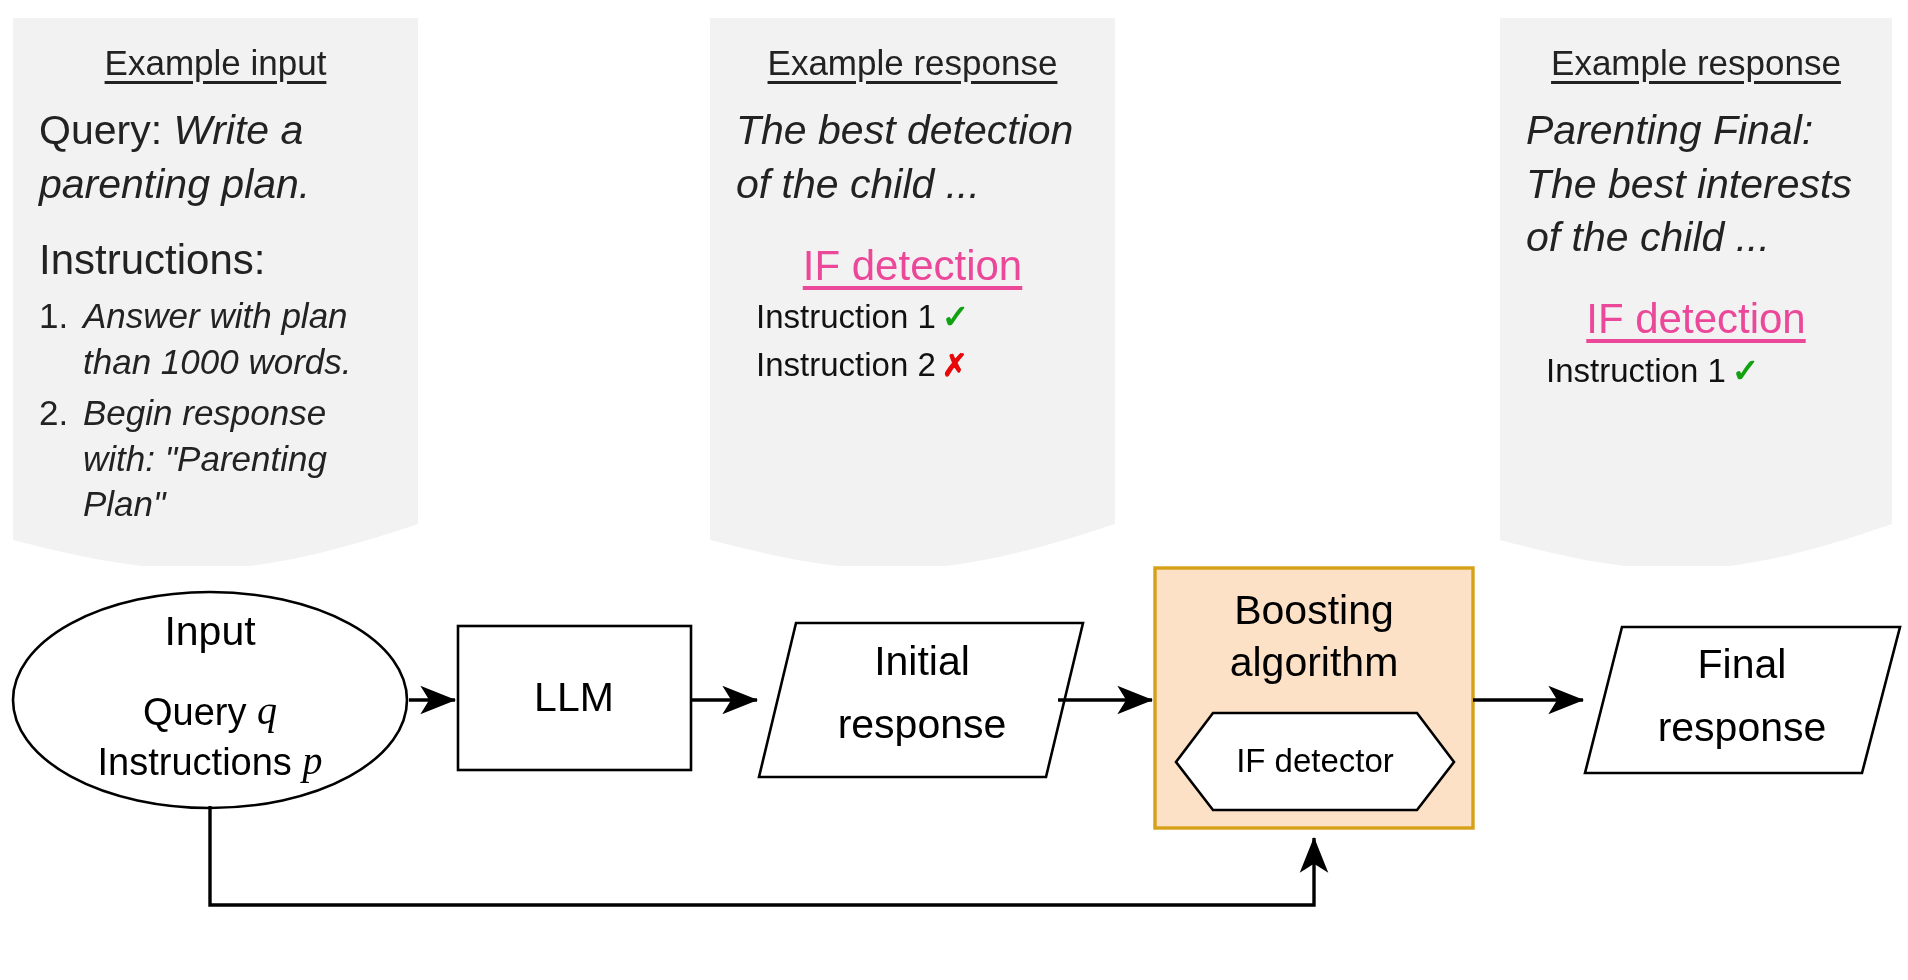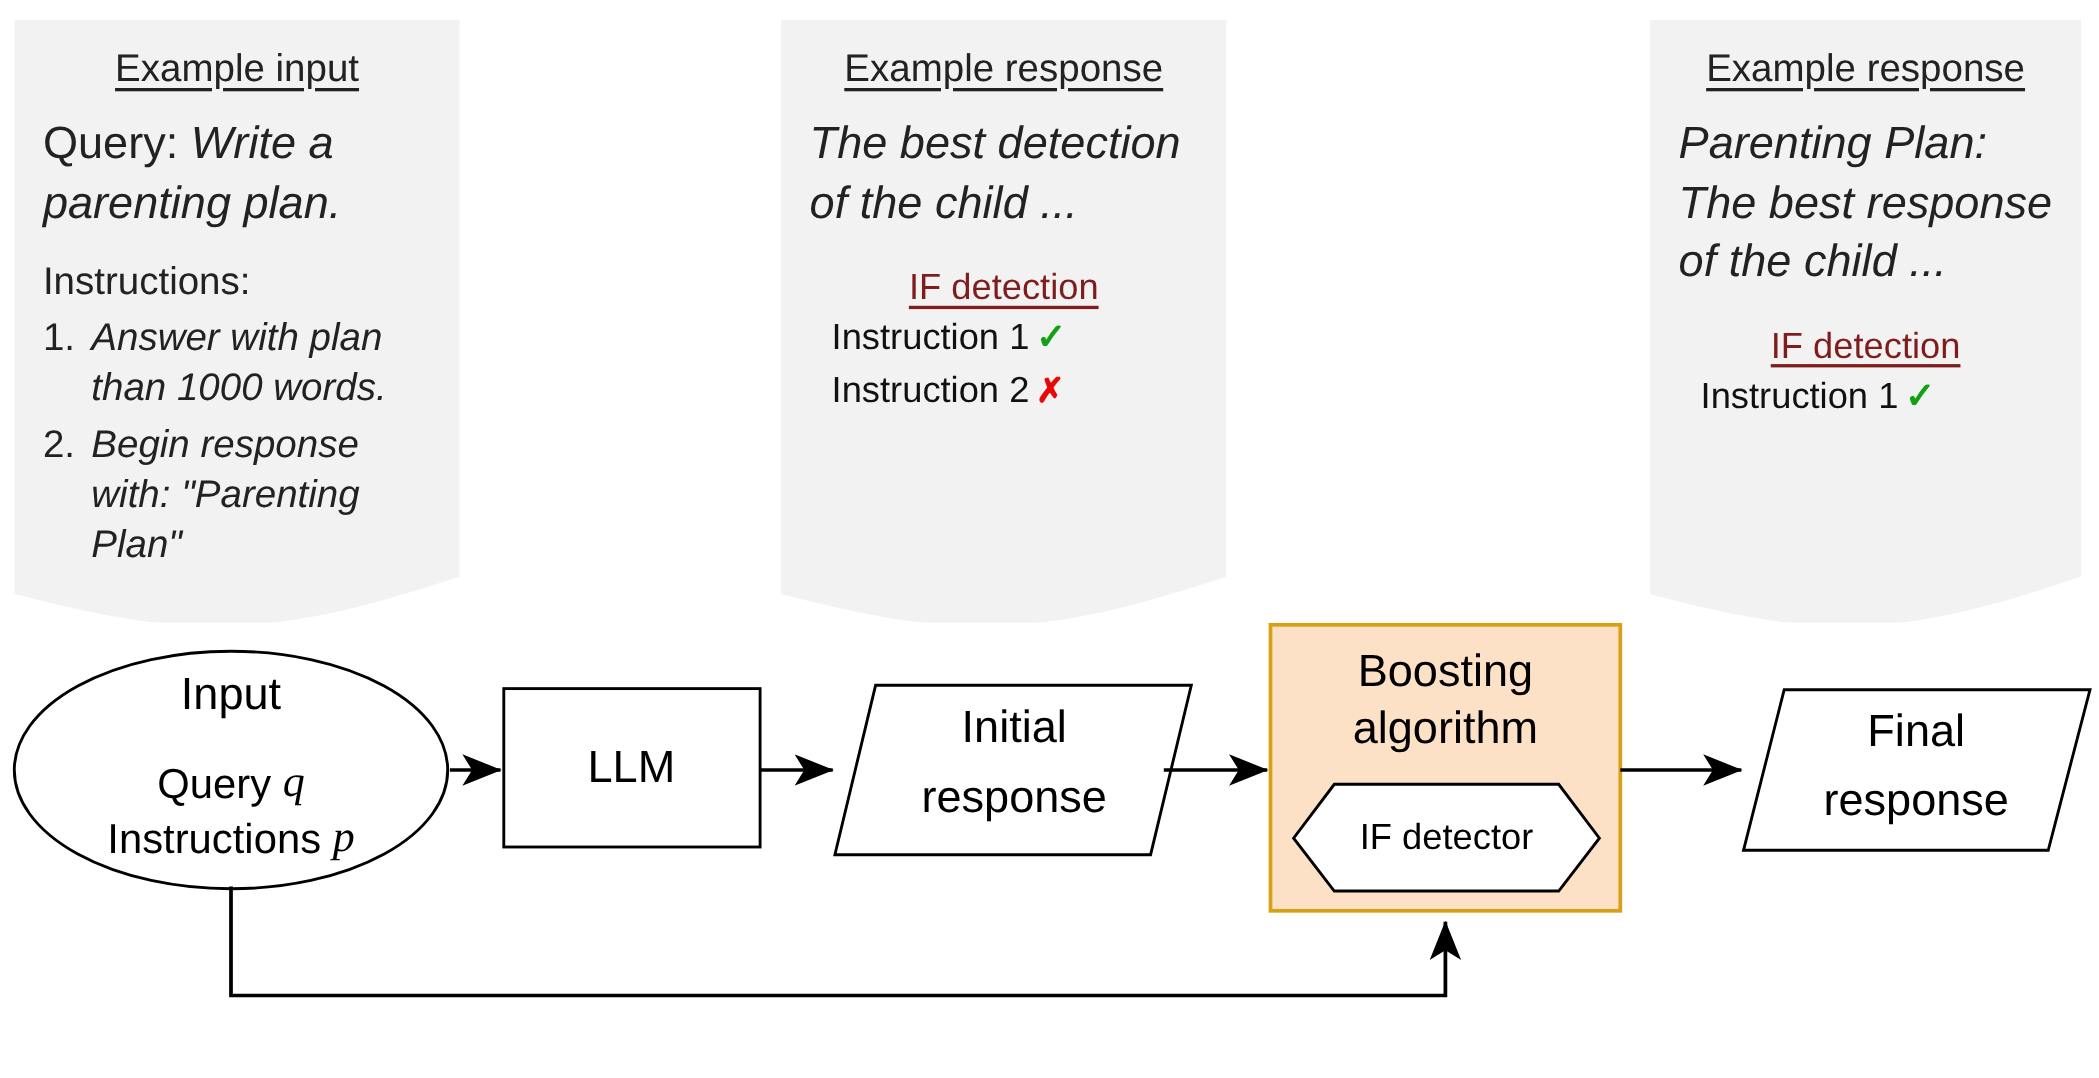--- a/index.html
+++ b/index.html
@@ -49,21 +49,21 @@
     white-space: nowrap;
   }
   .note-para {
     font-size: 41px;
     line-height: 1.30;
     color: #222222;
     margin-top: 21px;
   }
   .note-para.italic { font-style: italic; }
   .note-label {
-    font-size: 35px;
+    font-size: 42px;
     line-height: 1.30;
     color: #222222;
     margin-top: 22px;
   }
   .note-list {
     margin: 6px 0 0 0;
     padding: 0;
     list-style: none;
   }
   .note-list li {
@@ -76,25 +76,25 @@
     margin-top: 6px;
   }
   .note-list li .num {
     font-style: normal;
     display: inline-block;
     width: 44px;
     text-indent: 0;
   }
   .if-head {
     text-align: center;
-    font-size: 33px;
+    font-size: 42px;
     line-height: 1.2;
     text-decoration: underline;
     text-underline-offset: 6px;
-    color: #7f1d1d;
+    color: #ec4899;
     margin-top: 30px;
   }
   .if-row {
     font-size: 33px;
     line-height: 1.32;
     color: #111111;
     margin-top: 4px;
     white-space: nowrap;
     margin-left: 20px;
   }
@@ -188,21 +188,21 @@
       </div>
     </div>
   </div>
 
   <div class="note-card" style="left:1500px; top:18px; width:392px; height:548px;">
     <svg class="note-bg" viewBox="0 0 392 548" preserveAspectRatio="none">
       <path d="M0,0 H392 V506 C314,533 236,555 157,551 C105,548 52,536 0,522 Z" fill="#f2f2f2"></path>
     </svg>
     <div class="note-content">
       <div class="note-title">Example response</div>
-      <div class="note-para italic">Parenting Plan: The best response of the child ...</div>
+      <div class="note-para italic">Parenting Final: The best interests of the child ...</div>
       <div class="if-head">IF detection</div>
       <div class="if-row">
         <span>Instruction 1</span><span class="mark-ok">✓</span>
       </div>
     </div>
   </div>
 
   <svg id="flow" viewBox="0 0 1908 980">
     <defs>
       <marker id="arrowHead" markerWidth="11" markerHeight="9" refX="10.2" refY="4.5" orient="auto" markerUnits="strokeWidth">

